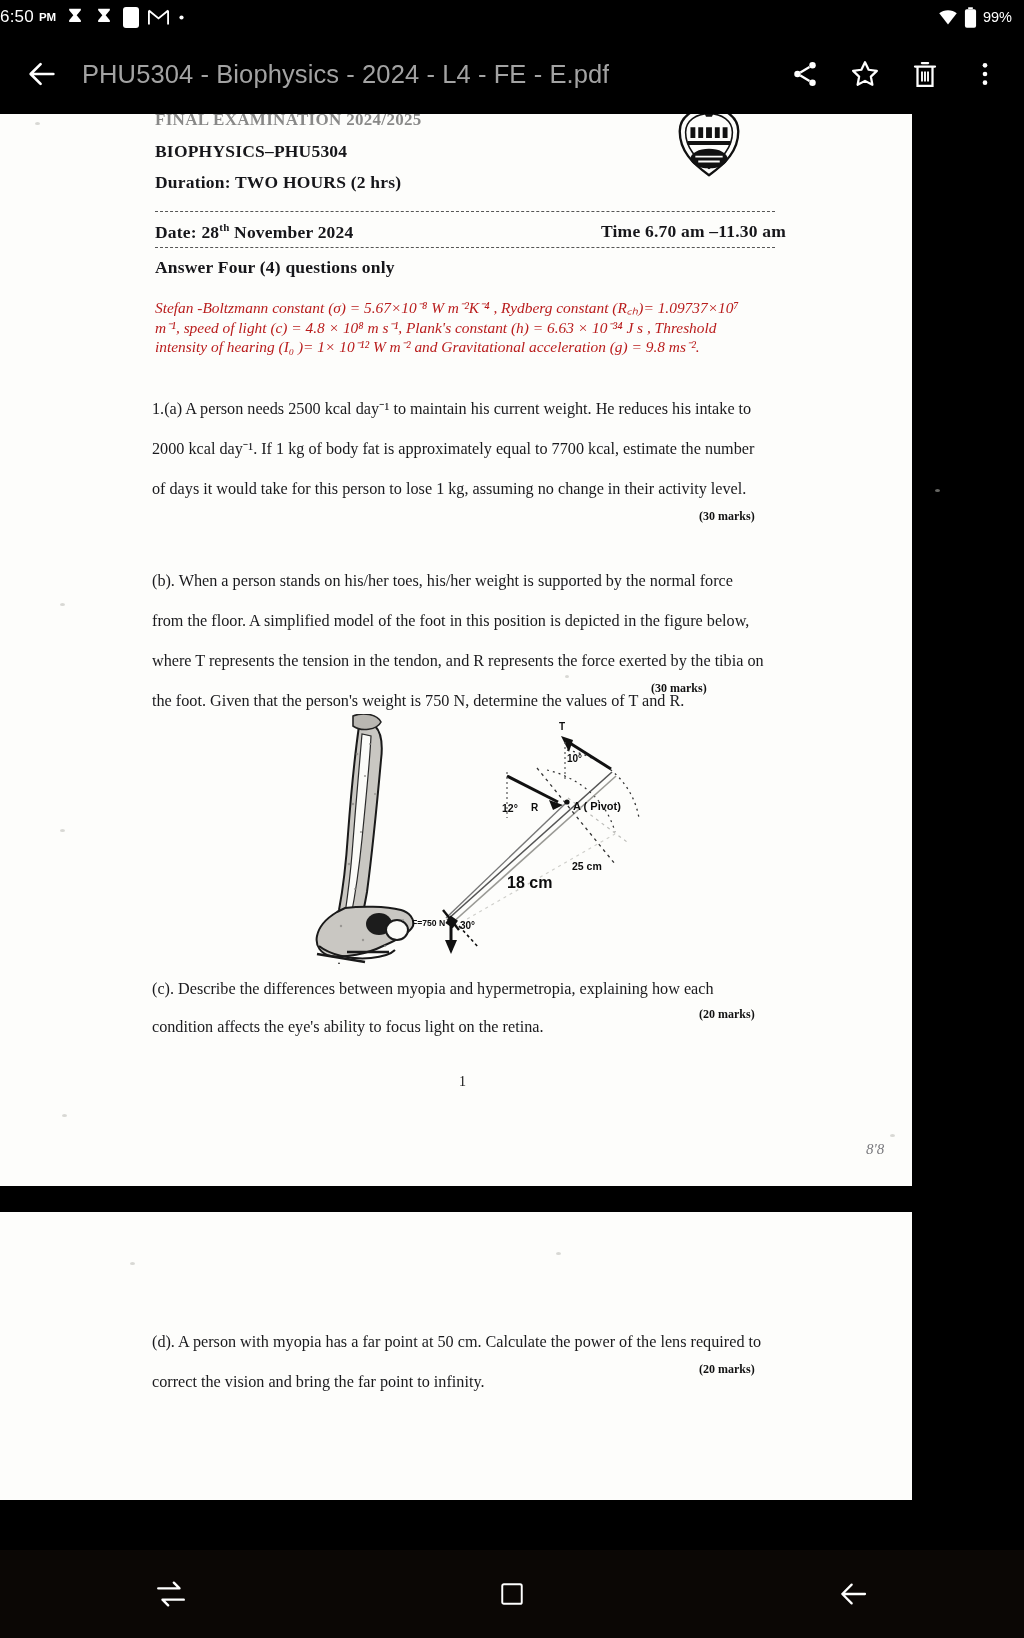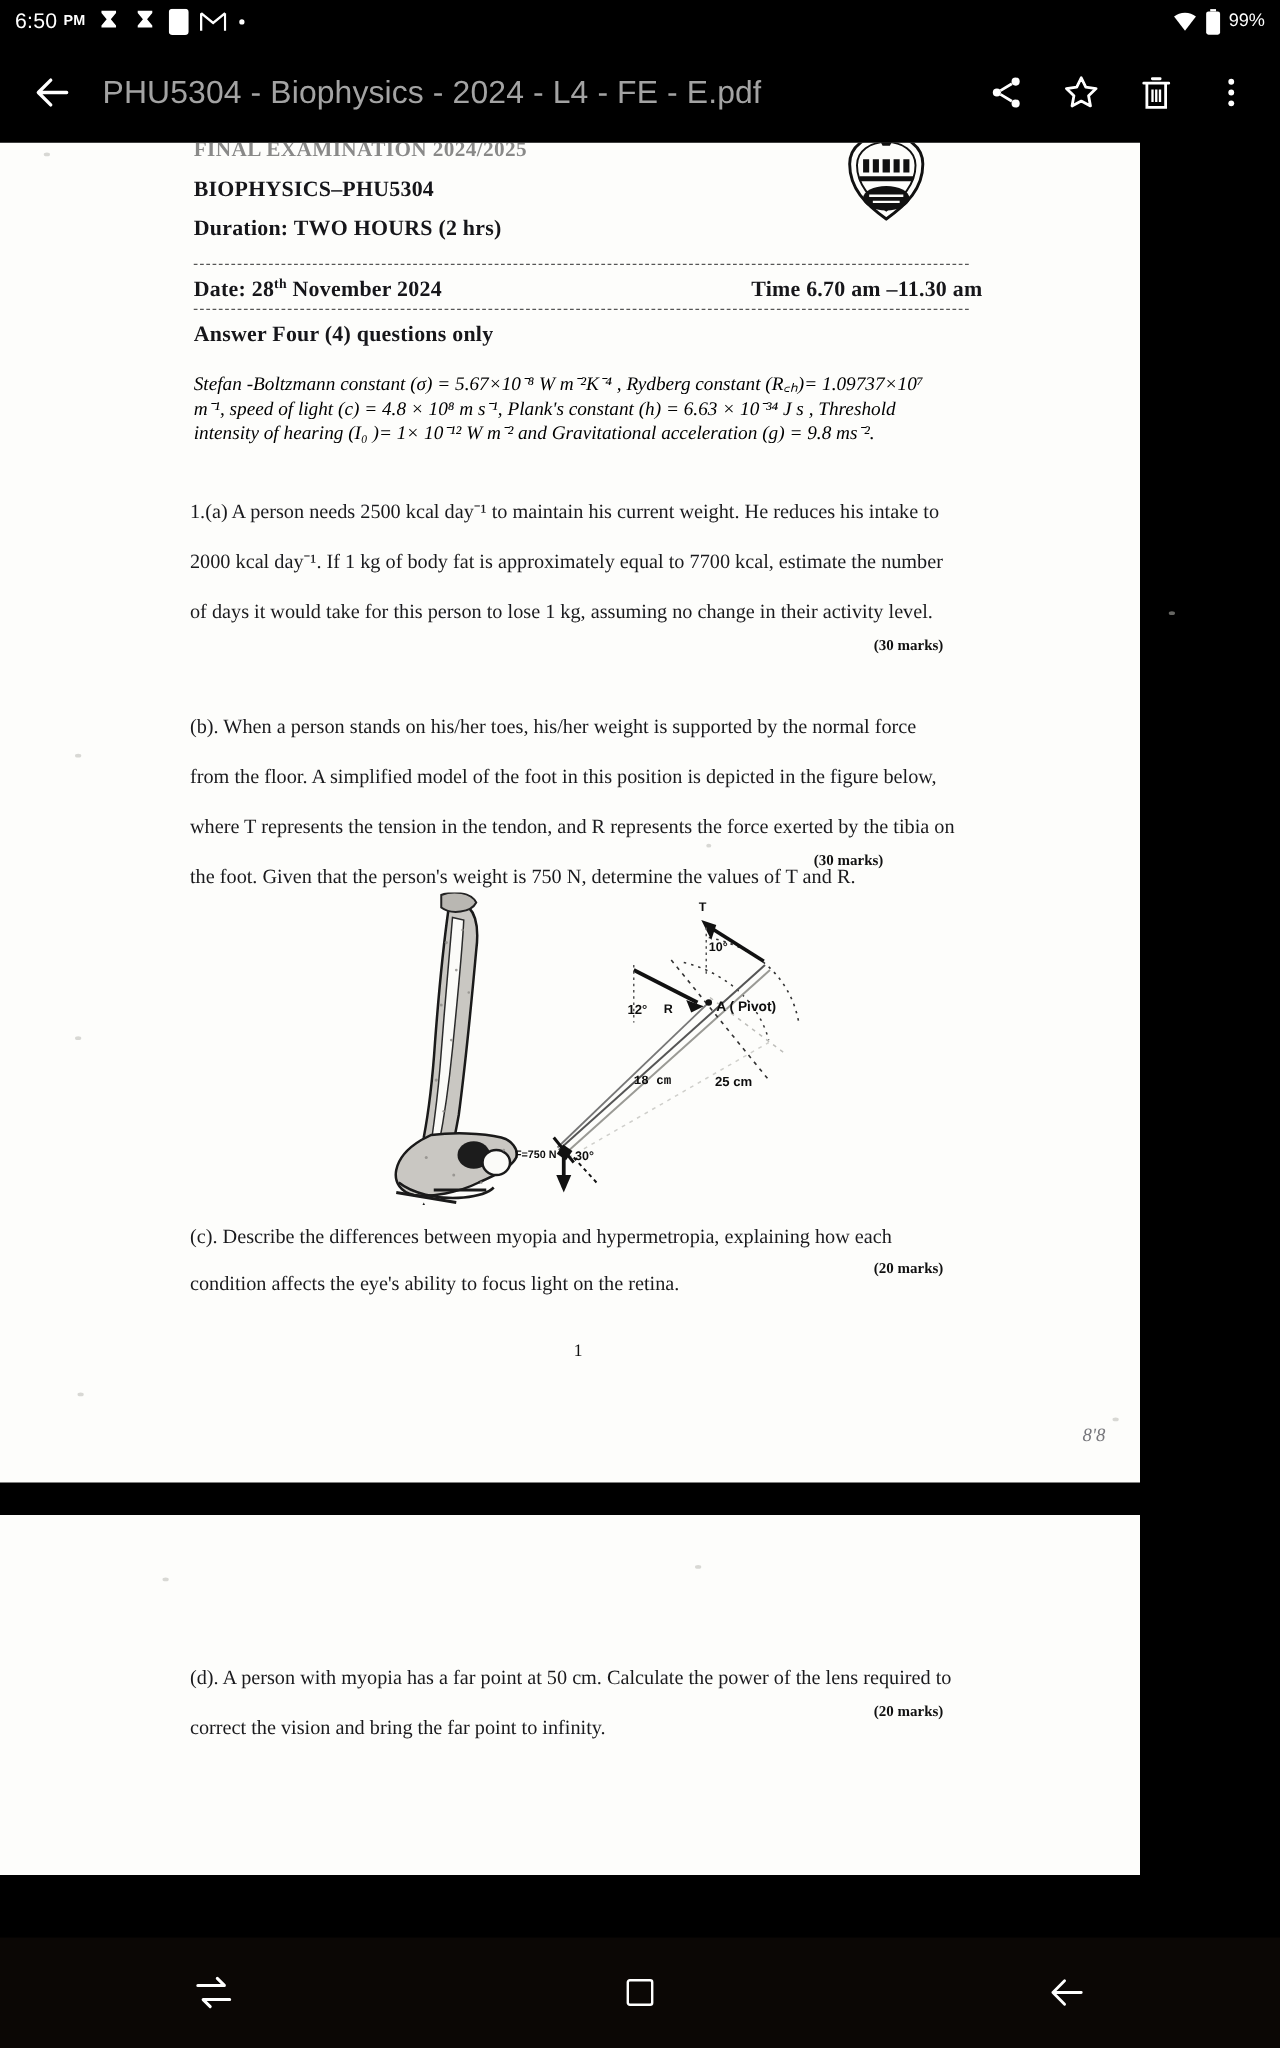--- a/index.html
+++ b/index.html
@@ -10,21 +10,21 @@
     overflow: hidden;
   }
   .screen { position: relative; width: 1024px; height: 1638px; background: #000; }
 
   
   .statusbar {
     position: absolute; top: 0; left: 0; width: 1024px; height: 34px;
     background: #000; color: #fff;
     display: flex; align-items: center;
   }
-  .sb-left { display: flex; align-items: center; gap: 9px; padding-left: 12px; }
+  .sb-left { display: flex; align-items: center; gap: 9px; }
   .sb-time { font-size: 17px; font-weight: 500; letter-spacing: .2px; }
   .sb-pm { font-size: 11.5px; font-weight: 600; margin-left: -4px; }
   .sb-icon { display: inline-flex; align-items: center; justify-content: center; }
   .sb-right { margin-left: auto; display: flex; align-items: center; gap: 6px; padding-right: 12px; }
   .sb-batt-text { font-size: 14.5px; font-weight: 500; }
 
   
   .appbar {
     position: absolute; top: 34px; left: 0; width: 1024px; height: 80px;
     background: #000; color: #a3a3a3; display: flex; align-items: center;
@@ -56,21 +56,21 @@
   .hdr-bold { font-weight: bold; font-size: 17.5px; letter-spacing: .2px; }
 
   .dashline {
     position: absolute; left: 155px; width: 620px; height: 0;
     border-top: 1.5px dashed #3a3a3a; opacity: .85;
   }
 
   .const {
     position: absolute; left: 155px; width: 628px;
     font-style: italic; font-size: 15.4px; line-height: 19.5px;
-    text-align: justify; color: #000000;
+    text-align: justify; color: #b91c1c;
   }
 
   .qtext {
     position: absolute; font-size: 16.2px; line-height: 40px; color: #1a1a1d;
     text-align: justify;
   }
   .marks { position: absolute; font-size: 12px; font-weight: bold; }
 
   .pgnum { position: absolute; font-size: 14px; }
   .scribble { position: absolute; font-size: 15px; color: #4b4b52; font-style: italic; opacity: .75; }
@@ -321,21 +321,21 @@
             <circle cx="252" cy="88" r="2.6" fill="#111"></circle>
           </g>
         </svg>
 
         
         <span class="figlabel" style="left:244px; top:7px;  font-size:10px;">T</span>
         <span class="figlabel" style="left:252px; top:39px; font-size:10px;">10°</span>
         <span class="figlabel" style="left:187px; top:88px; font-size:10.5px;">12°</span>
         <span class="figlabel" style="left:216px; top:88px; font-size:10px;">R</span>
         <span class="figlabel" style="left:258px; top:86px; font-size:11px;">A ( Pivot)</span>
-        <span class="figlabel" style="left:192px; top:146px; font-size:10px;font-family:Liberation Mono, monospace;">18 cm</span>
+        <span class="figlabel" style="left:192px; top:160px; font-size:16px;">18 cm</span>
         <span class="figlabel" style="left:257px; top:146px; font-size:10.5px;">25 cm</span>
         <span class="figlabel" style="left:97px;  top:204px; font-size:8.6px;">F=750 N</span>
         <span class="figlabel" style="left:145px; top:206px; font-size:10px;">30°</span>
       </div>
 
       <div class="qtext" style="left:152px; top:855px; width:630px;">(c). Describe the differences between myopia and hypermetropia, explaining how each</div>
       <div class="qtext" style="left:152px; top:893px; width:630px;">condition affects the eye's ability to focus light on the retina.</div>
       <div class="marks" style="left:699px; top:893px;">(20 marks)</div>
 
       <div class="pgnum" style="left:459px; top:960px;">1</div>

